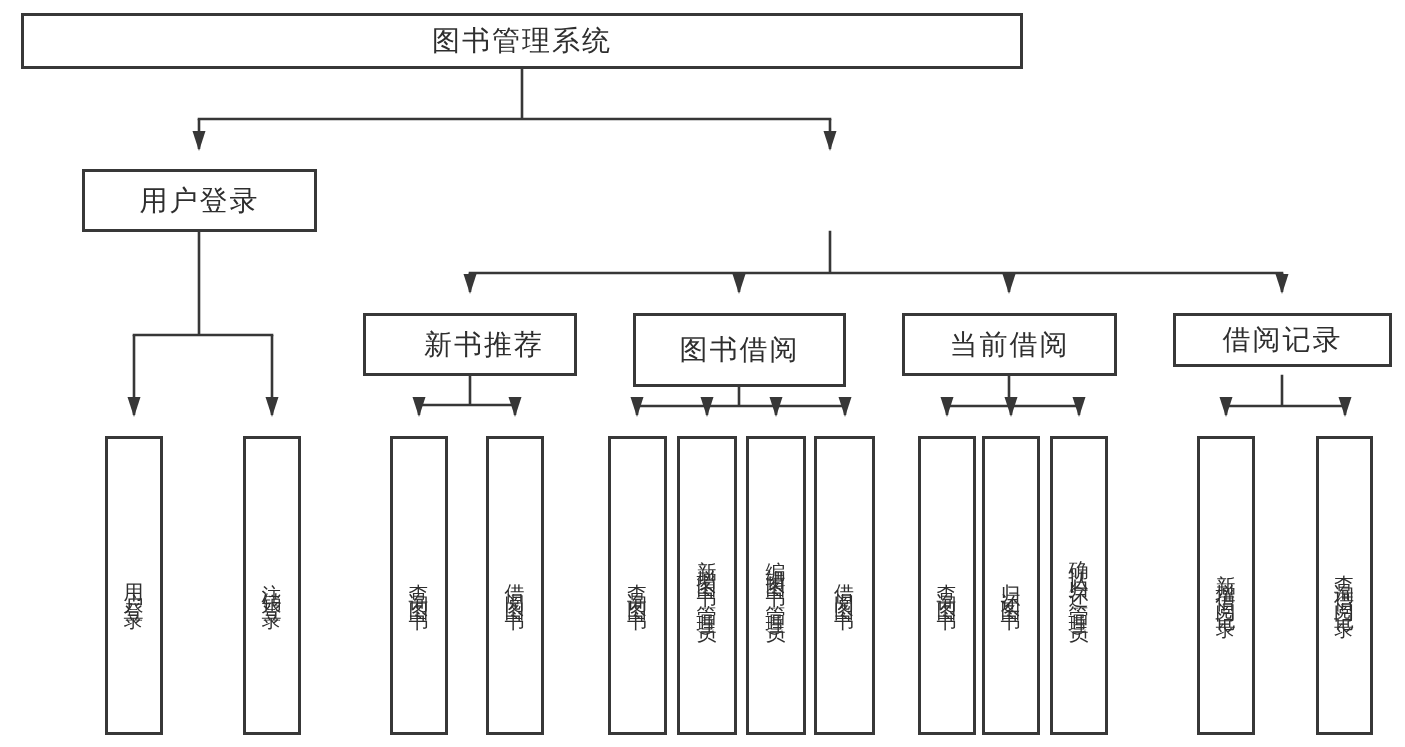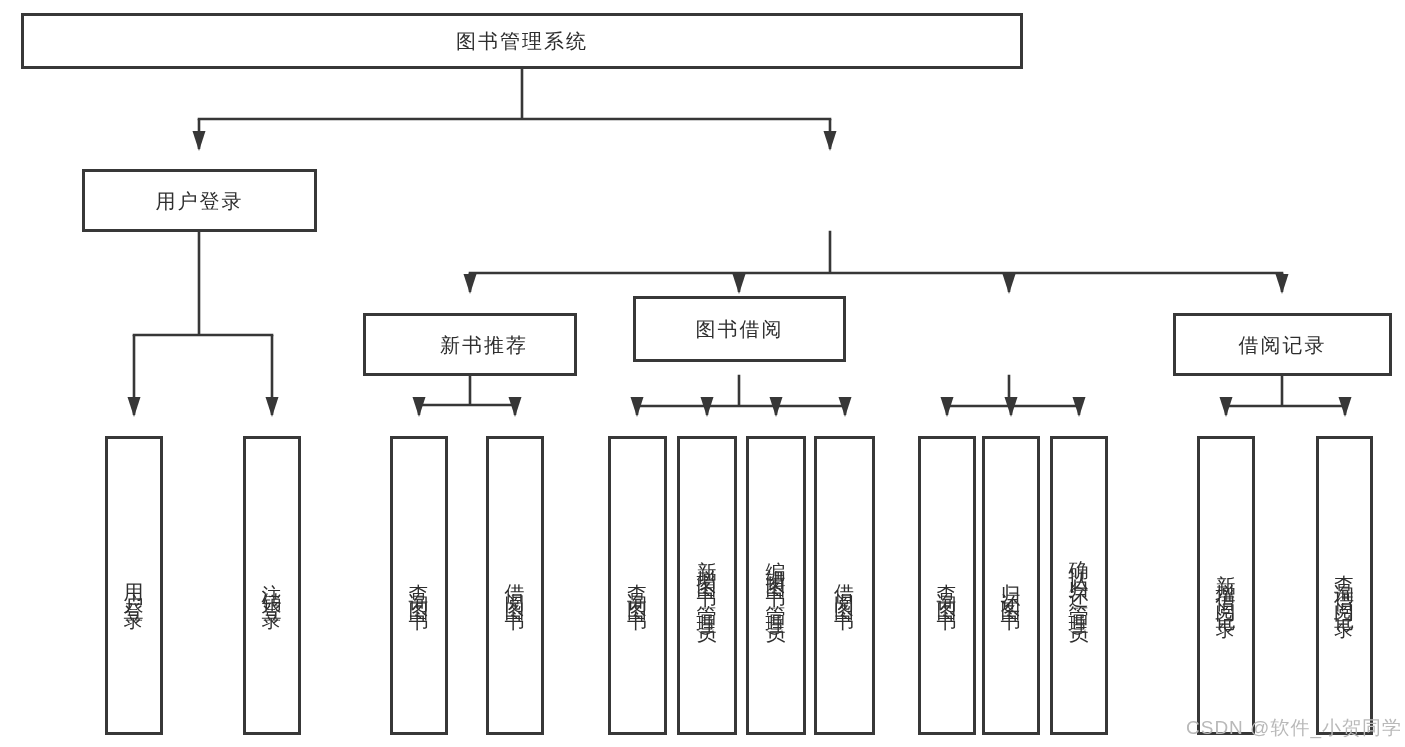--- a/index.html
+++ b/index.html
@@ -9,35 +9,35 @@
     color:#2e2e2e;
   }
   .canvas{position:absolute;left:0;top:0;width:1405px;height:747px;}
   svg.connectors{position:absolute;left:0;top:0;z-index:1;}
   .ln{fill:none;stroke:#373737;stroke-width:2.6;stroke-linecap:square;}
   .arw-seg{fill:none;stroke:#373737;stroke-width:2.6;}
   .node{
     position:absolute;z-index:2;box-sizing:border-box;
     background:#ffffff;border:3px solid #383838;
     display:flex;align-items:center;justify-content:center;
-    font-size:20px;letter-spacing:2px;line-height:1.2;
+    font-size:28px;letter-spacing:2px;line-height:1.2;
     white-space:nowrap;
   }
   .leaf{top:436px;height:299px;font-size:20px;letter-spacing:0;}
   .leaf span{
     writing-mode:vertical-rl;text-orientation:mixed;
     letter-spacing:9px;line-height:1;display:block;
   }
   #n-root{left:21px;top:13px;width:1002px;height:56px;}
   #n-userlogin{left:82px;top:169px;width:235px;height:63px;}
   #n-bookmgmt{left:712px;top:169px;width:235px;height:63px;}
   #n-newbook{left:363px;top:313px;width:214px;height:63px;padding-left:28px;}
-  #n-borrow{left:633px;top:296px;width:213px;height:66px;}
+  #n-borrow{left:633px;top:313px;width:213px;height:74px;}
   #n-current{left:902px;top:313px;width:215px;height:63px;}
-  #n-records{left:1173px;top:313px;width:219px;height:63px;}
+  #n-records{left:1173px;top:313px;width:219px;height:54px;}
   #n-l1{left:105px;width:58px;}
   #n-l2{left:243px;width:58px;}
   #n-l3{left:390px;width:58px;}
   #n-l4{left:486px;width:58px;}
   #n-l5{left:608px;width:59px;}
   #n-l6{left:677px;width:60px;}
   #n-l7{left:746px;width:60px;}
   #n-l8{left:814px;width:61px;}
   #n-l9{left:918px;width:58px;}
   #n-l10{left:982px;width:58px;}
@@ -90,20 +90,21 @@
     <path class="arw-seg" marker-end="url(#arw)" d="M1226,406 V415"></path>
     <path class="arw-seg" marker-end="url(#arw)" d="M1345,406 V415"></path>
   </svg>
 
   <div class="node" id="n-root">图书管理系统</div>
 
   <div class="node" id="n-userlogin">用户登录</div>
 
   <div class="node" id="n-newbook">新书推荐</div>
   <div class="node" id="n-borrow">图书借阅</div>
+  <div class="node" id="n-current">当前借阅</div>
   <div class="node" id="n-records">借阅记录</div>
 
   <div class="node leaf" id="n-l1">
     <span>用户登录</span>
   </div>
   <div class="node leaf" id="n-l2">
     <span>注销登录</span>
   </div>
   <div class="node leaf" id="n-l3">
     <span>查询图书</span>
@@ -132,14 +133,13 @@
   <div class="node leaf" id="n-l11">
     <span>确认归还（管理员）</span>
   </div>
   <div class="node leaf" id="n-l12">
     <span>新增借阅记录</span>
   </div>
   <div class="node leaf" id="n-l13">
     <span>查询借阅记录</span>
   </div>
 
-  <div class="watermark">CSDN @软件_小贺同学</div>
 </div>
 
 </body></html>

